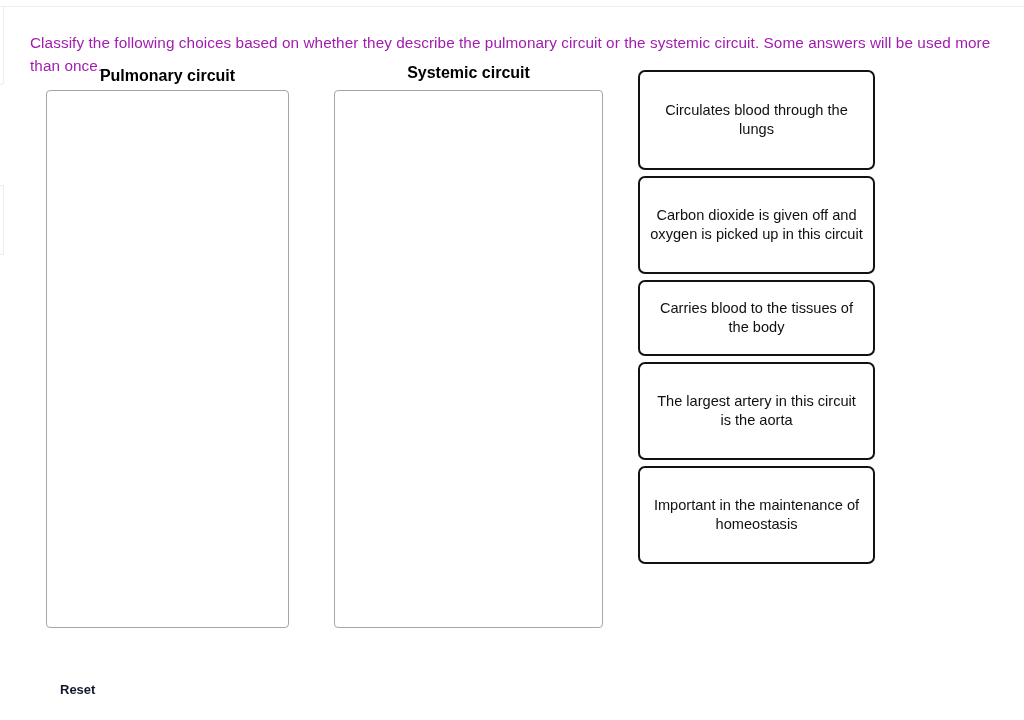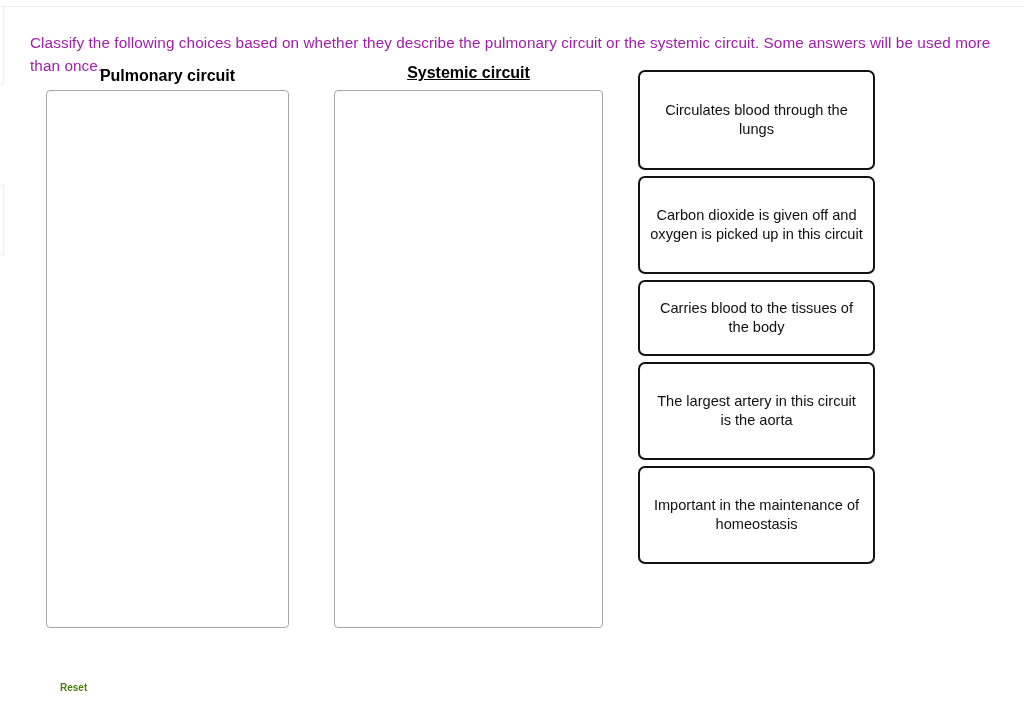--- a/index.html
+++ b/index.html
@@ -64,40 +64,40 @@
   #category-systemic  { left: 334px; width: 269px; }
 
   .category-title {
     text-align: center;
     font-size: 16px;
     font-weight: bold;
     color: #000;
     height: 22px;
     line-height: 20px;
   }
-  #category-systemic .category-title { margin-top: -3px; text-decoration: underline; }
+  #category-systemic .category-title { margin-top: -3px; }
   #category-pulmonary .category-title { margin-top: 0px; }
 
   .dropzone {
     box-sizing: border-box;
     border: 1px solid #a6a6a6;
     border-radius: 4px;
     background: #ffffff;
   }
   #dropzone-pulmonary { height: 538px; margin-top: 2px; }
   #dropzone-systemic  { height: 538px; margin-top: 5px; }
 
   
   #reset-button {
     position: absolute;
     left: 60px;
     top: 682px;
-    font-size: 10px;
+    font-size: 13px;
     font-weight: bold;
-    color: #4d7c0f;
+    color: #0f172a;
     background: transparent;
     border: none;
     padding: 0;
     cursor: pointer;
     font-family: "Liberation Sans", sans-serif;
   }
 
   
   #choice-bank {
     position: absolute;

